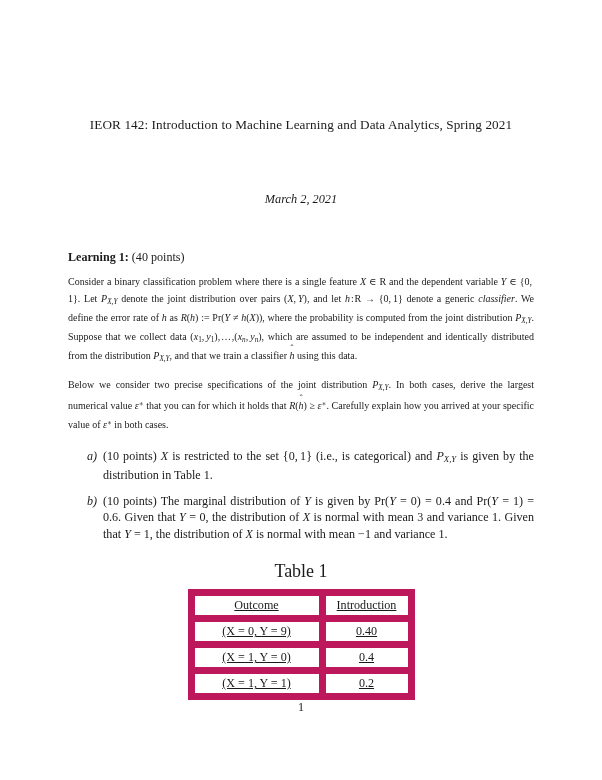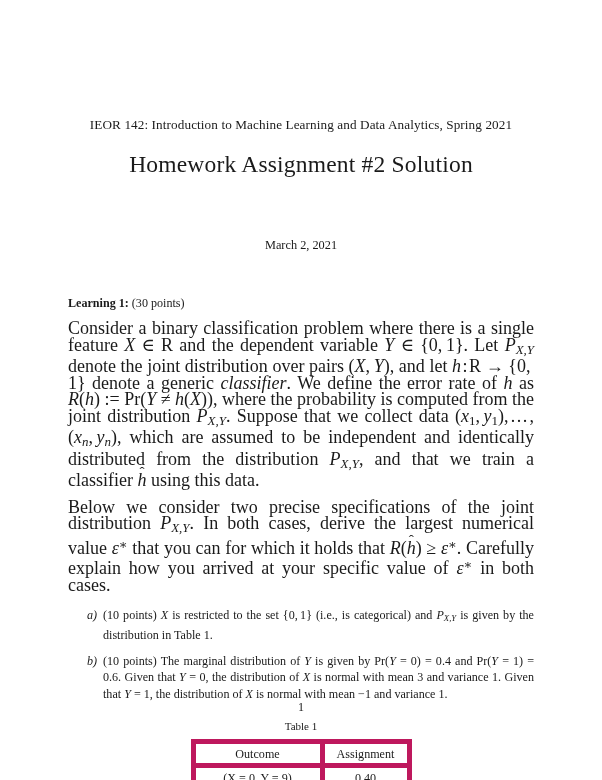--- a/index.html
+++ b/index.html
@@ -41,34 +41,35 @@
     text-align: center;
     font-size: 23.5px;
     line-height: 32px;
     margin-top: 14px;
     letter-spacing: 0.2px;
   }
   .doc-date {
     text-align: center;
     font-size: 12.3px;
     margin-top: 58px;
+    font-style: italic;
   }
 
   
   .problem-head {
     margin-top: 42px;
     font-size: 12.1px;
     line-height: 16px;
   }
   .problem-head .pb {
     font-weight: bold;
   }
   .para {
     margin-top: 9px;
-    font-size: 18px;
+    font-size: 10px;
     line-height: 16.6px;
     text-align: justify;
     text-justify: inter-word;
   }
   .para.tight { margin-top: 10px; }
 
   
   .enum {
     margin-top: 14px;
   }
@@ -112,36 +113,37 @@
     font-size: 0.85em;
     line-height: 1;
   }
 
   
   .table-wrap {
     margin-top: 18px;
     text-align: center;
   }
   .table-caption {
-    font-size: 11px;
+    font-size: 18px;
     margin-bottom: 7px;
   }
   table.data {
     border-collapse: collapse;
     margin: 0 auto;
     font-size: 12.1px;
   }
   table.data th,
   table.data td {
-    border: 5px solid #be185d;
+    border: 7px solid #be185d;
     padding: 1.5px 10px;
     text-align: center;
     font-weight: normal;
     line-height: 16px;
     white-space: nowrap;
+    text-decoration: underline;
   }
   table.data th.c-outcome, table.data td.c-outcome { min-width: 104px; }
   table.data th.c-prob,    table.data td.c-prob    { min-width: 62px; }
 
   
   .page-number {
     position: absolute;
     left: 0;
     top: 700px;
     width: 602px;
@@ -150,27 +152,26 @@
   }
 </style>
 </head>
 <body>
 
 <div class="page">
   <div class="content">
 
     <div class="course-line">IEOR 142: Introduction to Machine Learning and Data Analytics, Spring 2021</div>
 
-    <div class="doc-title">Homework Assignment #2 Solution</div>
 
     <div class="doc-date">March 2, 2021</div>
 
     <div class="problem-head">
       <span class="pb">Learning 1:</span>
-      <span>(30 points)</span>
+      <span>(40 points)</span>
     </div>
 
     <div class="para">
       Consider a binary classification problem where there is a single feature
       <span class="mi">X</span> <span class="up">∈</span> <span class="bb">R</span> and the dependent
       variable <span class="mi">Y</span> <span class="up">∈</span> <span class="up">{0, 1}</span>. Let
       <span class="nowrap"><span class="mi">P</span><sub class="msub"><span class="mi">X,Y</span></sub></span>
       denote the joint distribution over pairs (<span class="mi">X</span>, <span class="mi">Y</span>), and let
       <span class="mi">h</span> : <span class="bb">R</span> → <span class="up">{0, 1}</span> denote a generic
       <i>classifier</i>. We define the error rate of <span class="mi">h</span> as
@@ -220,28 +221,36 @@
 
     </div>
 
     <div class="table-wrap">
       <div class="table-caption">Table 1</div>
 
       <table class="data">
         <thead>
           <tr>
             <th class="c-outcome">Outcome</th>
-            <th class="c-prob">Assignment</th>
+            <th class="c-prob">Introduction</th>
           </tr>
         </thead>
         <tbody>
           <tr>
             <td class="c-outcome">(X = 0, Y = 9)</td>
             <td class="c-prob">0.40</td>
           </tr>
+          <tr>
+            <td class="c-outcome">(X = 1, Y = 0)</td>
+            <td class="c-prob">0.4</td>
+          </tr>
+          <tr>
+            <td class="c-outcome">(X = 1, Y = 1)</td>
+            <td class="c-prob">0.2</td>
+          </tr>
         </tbody>
       </table>
     </div>
 
   </div>
 
   <div class="page-number">1</div>
 </div>
 
 </body></html>

